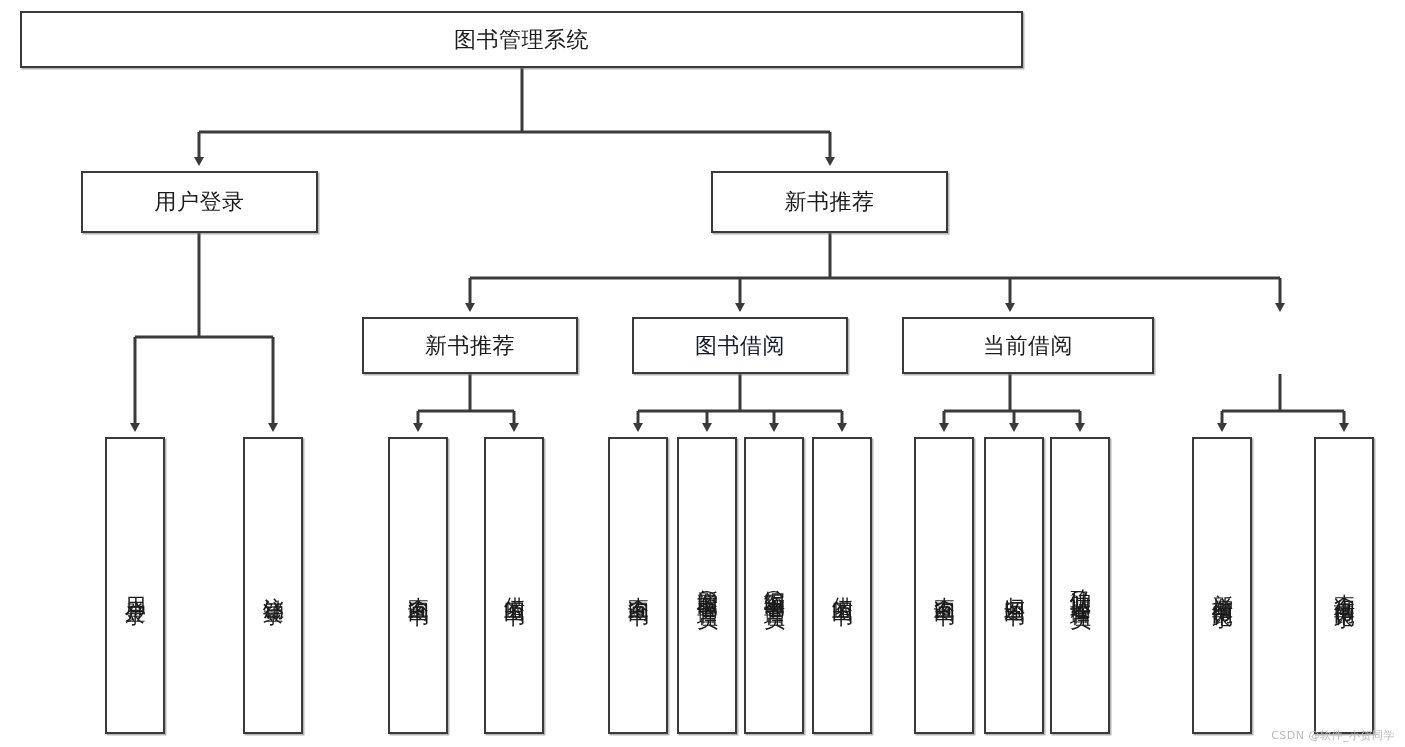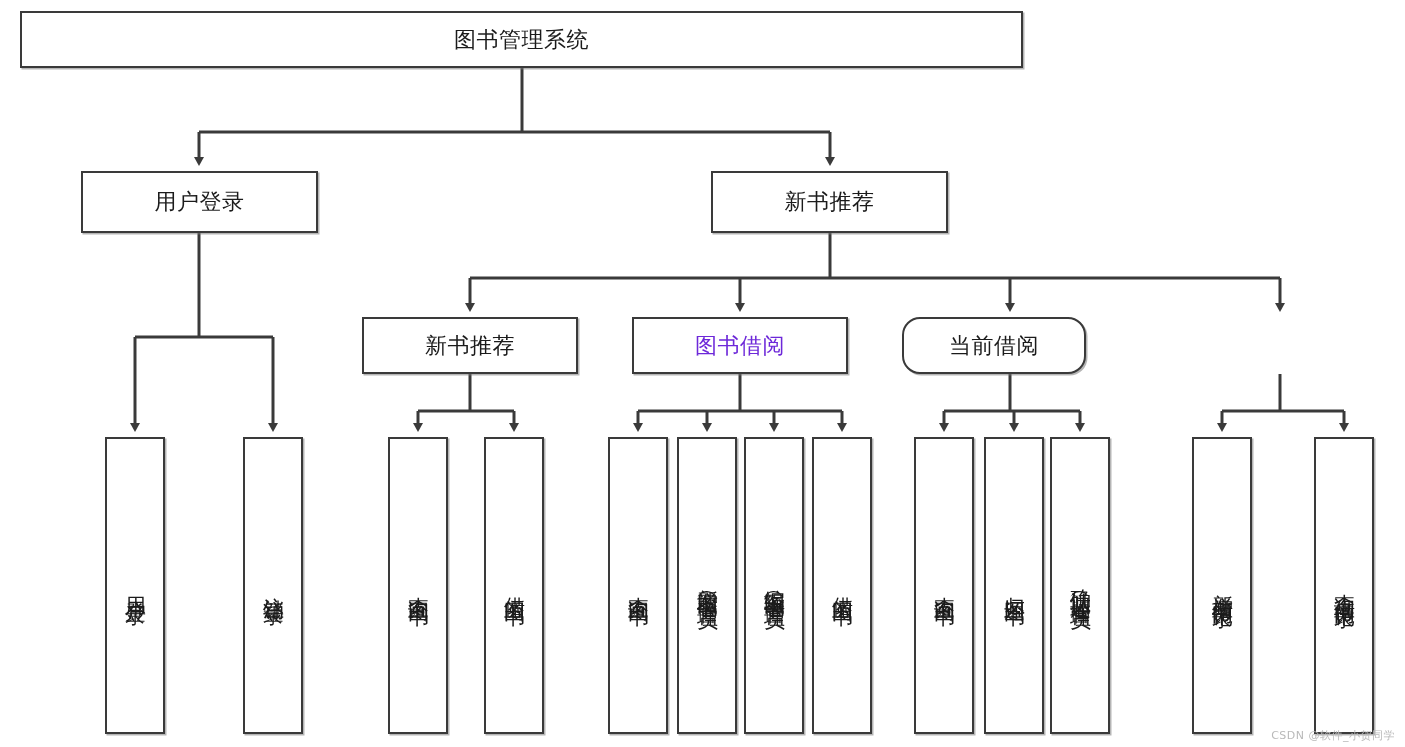--- a/index.html
+++ b/index.html
@@ -129,23 +129,23 @@
     <span class="label" style="color: rgb(27, 27, 27);">用户登录</span>
   </div>
   <div class="node" id="node-l2-1" style="left: 711px; top: 171px; width: 237px; height: 62px; border-color: rgb(58, 58, 58); background: rgb(255, 255, 255);">
     <span class="label" style="color: rgb(27, 27, 27);">新书推荐</span>
   </div>
 
   <div class="node" id="node-l3-0" style="left: 362px; top: 317px; width: 216px; height: 57px; border-color: rgb(58, 58, 58); background: rgb(255, 255, 255);">
     <span class="label" style="color: rgb(27, 27, 27);">新书推荐</span>
   </div>
   <div class="node" id="node-l3-1" style="left: 632px; top: 317px; width: 216px; height: 57px; border-color: rgb(58, 58, 58); background: rgb(255, 255, 255);">
-    <span class="label" style="color: #6d28d9;">图书借阅</span>
+    <span class="label" style="color: #0f172a;">图书借阅</span>
   </div>
-  <div class="node" id="node-l3-2" style="left: 902px; top: 317px; width: 184px; height: 57px; border-color: rgb(58, 58, 58); background: rgb(255, 255, 255); border-radius: 18px;">
+  <div class="node" id="node-l3-2" style="left: 902px; top: 317px; width: 252px; height: 57px; border-color: rgb(58, 58, 58); background: rgb(255, 255, 255);">
     <span class="label" style="color: rgb(27, 27, 27);">当前借阅</span>
   </div>
 
   <div class="node vertical" id="node-leaf-0" style="left: 105px; top: 437px; width: 60px; height: 297px; border-color: rgb(58, 58, 58); background: rgb(255, 255, 255);">
     <span class="label" style="color: rgb(27, 27, 27);">用户登录</span>
   </div>
   <div class="node vertical" id="node-leaf-1" style="left: 243px; top: 437px; width: 60px; height: 297px; border-color: rgb(58, 58, 58); background: rgb(255, 255, 255);">
     <span class="label" style="color: rgb(27, 27, 27);">注销登录</span>
   </div>
   <div class="node vertical" id="node-leaf-2" style="left: 388px; top: 437px; width: 60px; height: 297px; border-color: rgb(58, 58, 58); background: rgb(255, 255, 255);">

